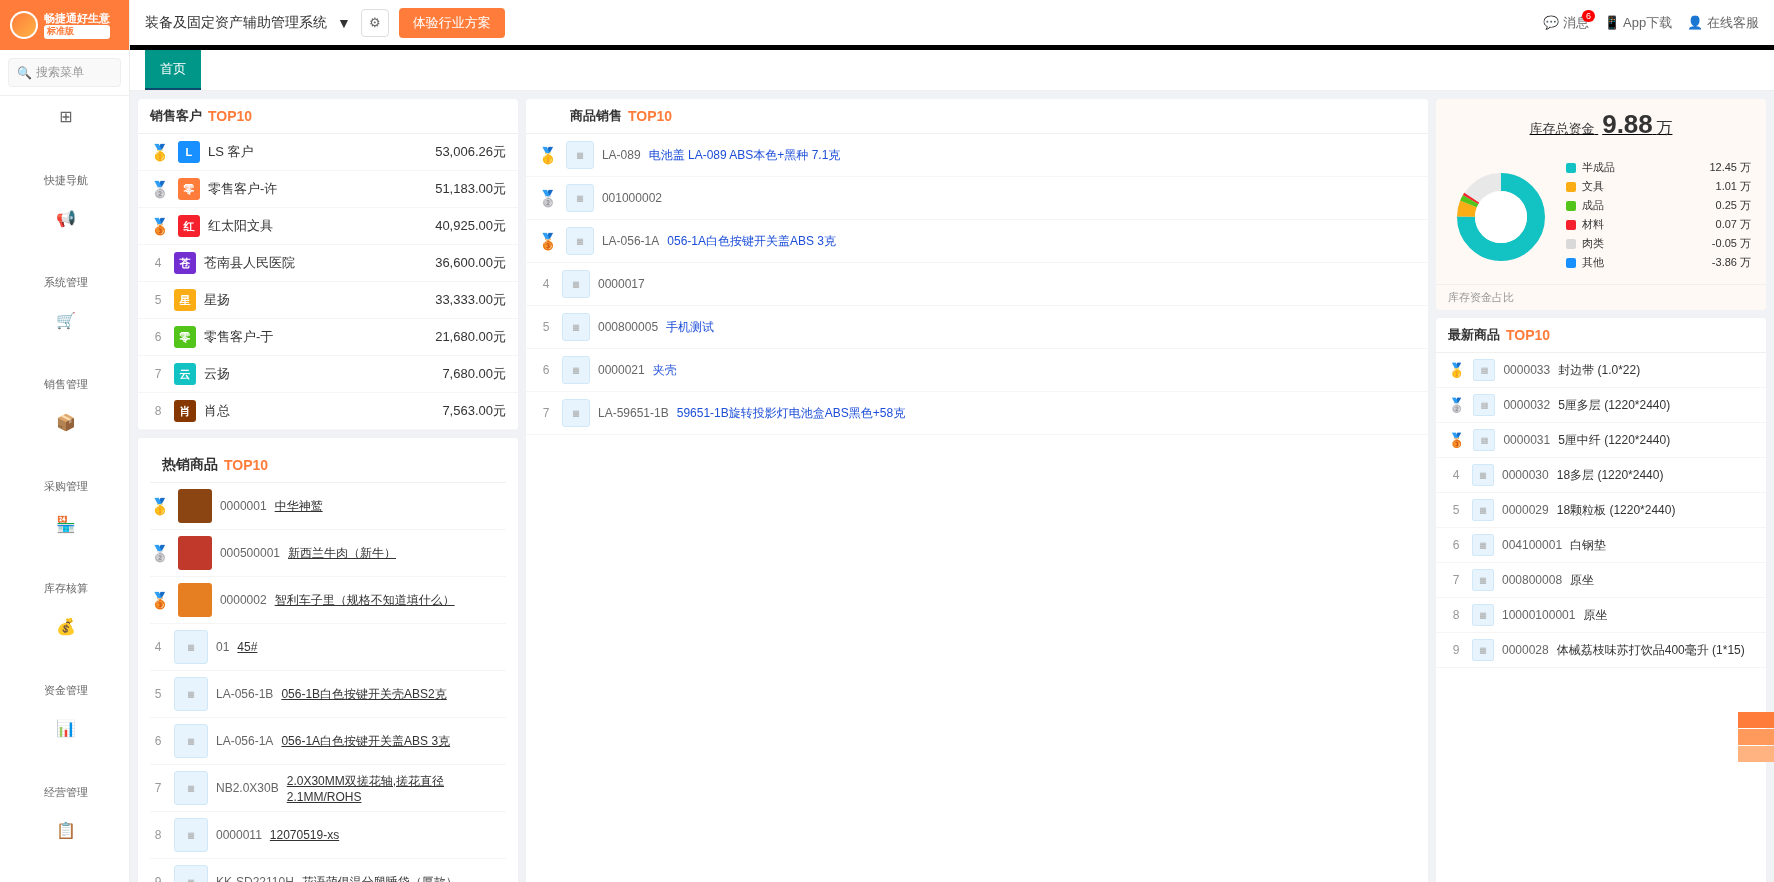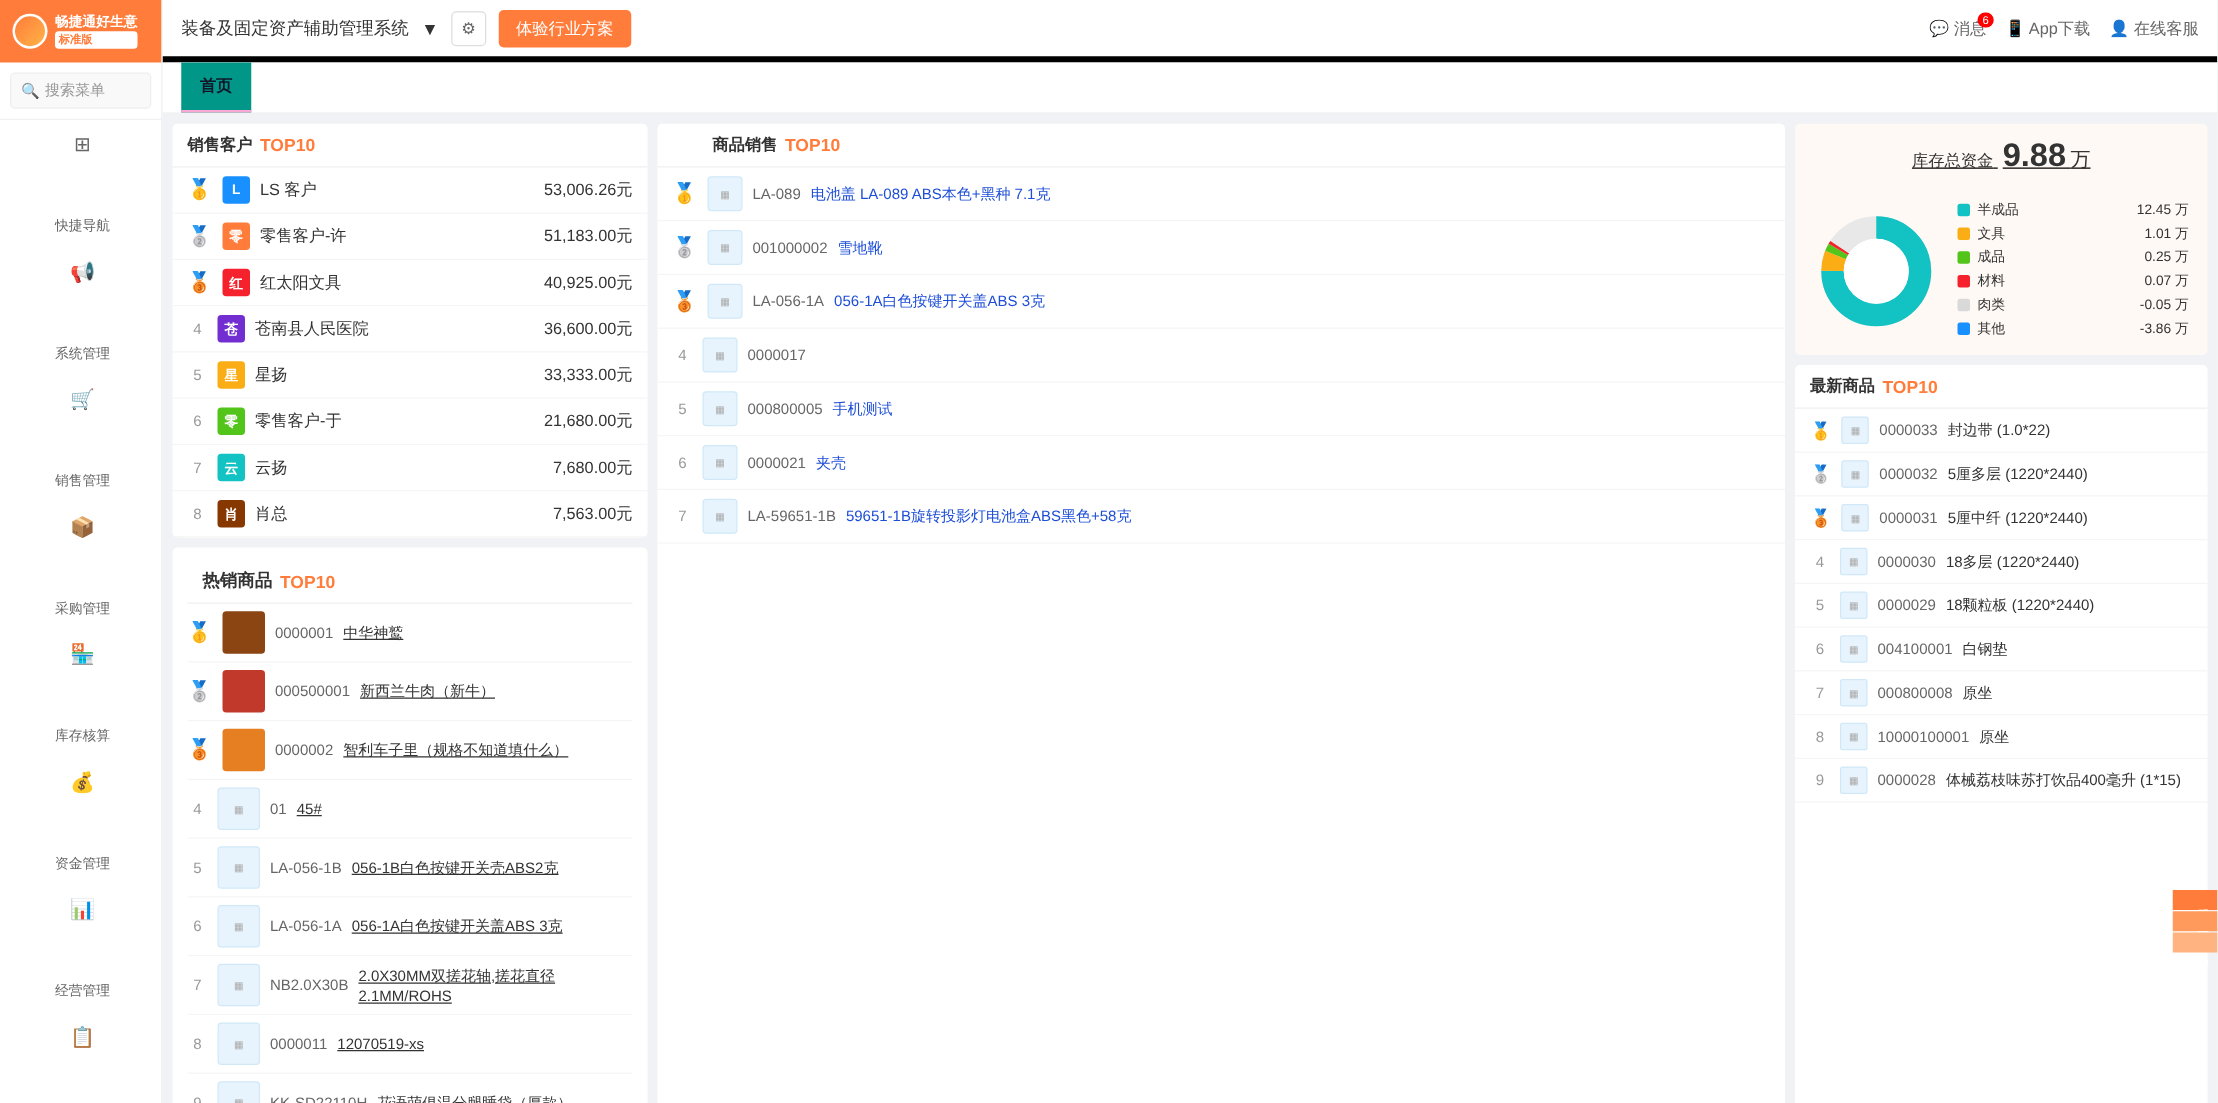--- a/index.html
+++ b/index.html
@@ -27,21 +27,21 @@
     .header-title { font-size: 14px; color: #333; display: flex; align-items: center; gap: 6px; }
     .header-settings { width: 28px; height: 28px; border: 1px solid #ddd; border-radius: 4px; display: flex; align-items: center; justify-content: center; cursor: pointer; color: #666; }
     .header-btn { background: #ff7c3a; color: #fff; border: none; padding: 6px 14px; border-radius: 4px; cursor: pointer; font-size: 13px; }
     .header-right { margin-left: auto; display: flex; align-items: center; gap: 15px; color: #666; font-size: 13px; }
     .header-right .badge-icon { position: relative; }
     .header-right .badge-dot { position: absolute; top: -4px; right: -6px; background: #f00; color: #fff; font-size: 9px; border-radius: 8px; padding: 1px 4px; }
 
     
     .tab-bar { background: #fff; border-bottom: 1px solid #eee; padding: 0 15px; display: flex; }
     .tab-item { padding: 10px 15px; cursor: pointer; font-size: 13px; color: #666; border-bottom: 2px solid transparent; }
-    .tab-item.active { color: #0f172a; background: #009688; border-bottom: 2px solid #f9a8d4; font-weight: bold; }
+    .tab-item.active { color: #ffffff; background: #009688; border-bottom: 2px solid #0c4a6e; }
 
     
     .page-body { display: flex; flex: 1; overflow: hidden; background: #f0f2f5; gap: 8px; padding: 8px; }
 
     .col-left { width: 380px; display: flex; flex-direction: column; gap: 8px; }
     .col-mid { flex: 1; display: flex; flex-direction: column; gap: 8px; }
     .col-right { width: 330px; display: flex; flex-direction: column; gap: 8px; }
 
     .card { background: #fff; border-radius: 4px; overflow: hidden; }
     .card-header { padding: 8px 12px; font-size: 14px; font-weight: bold; color: #333; border-bottom: 1px solid #f0f0f0; display: flex; align-items: center; gap: 6px; }
@@ -344,21 +344,20 @@
     </div>
     <span class="product-code">LA-089</span>
     <span class="product-name">电池盖 LA-089 ABS本色+黑种 7.1克</span>
   </div>
             <div class="product-item">
     <span style="font-size:16px;">🥈</span>
     <div class="product-img-placeholder" style="width:28px;height:28px;background:#e8f4fd;border-radius:3px;border:1px solid #d0e8f7;display:flex;align-items:center;justify-content:center;flex-shrink:0;">
       <span style="font-size:8px;color:#aaa;">▦</span>
     </div>
     <span class="product-code">001000002</span>
-    <span class="product-name">雪地靴</span>
   </div>
             <div class="product-item">
     <span style="font-size:16px;">🥉</span>
     <div class="product-img-placeholder" style="width:28px;height:28px;background:#e8f4fd;border-radius:3px;border:1px solid #d0e8f7;display:flex;align-items:center;justify-content:center;flex-shrink:0;">
       <span style="font-size:8px;color:#aaa;">▦</span>
     </div>
     <span class="product-code">LA-056-1A</span>
     <span class="product-name">056-1A白色按键开关盖ABS 3克</span>
   </div>
             <div class="product-item">
@@ -447,20 +446,21 @@
     <span class="legend-name">肉类</span>
     <span class="legend-val">-0.05 万</span>
   </div>
               <div class="legend-item">
     <div class="legend-color" style="background:#1890ff;"></div>
     <span class="legend-name">其他</span>
     <span class="legend-val">-3.86 万</span>
   </div>
             </div>
         </div>
+        <div class="inventory-footer">库存资金占比</div>
       </div>
 
       <div class="card" style="flex:1;overflow:hidden;">
         <div class="card-header">
           <span style="color:#333;font-size:13px;">最新商品</span>
           <span class="section-header-orange">TOP10</span>
         </div>
         <div id="new-products-list" class="overflow-scroll">
             <div class="new-product-item">
     <span style="font-size:14px;">🥇</span>

